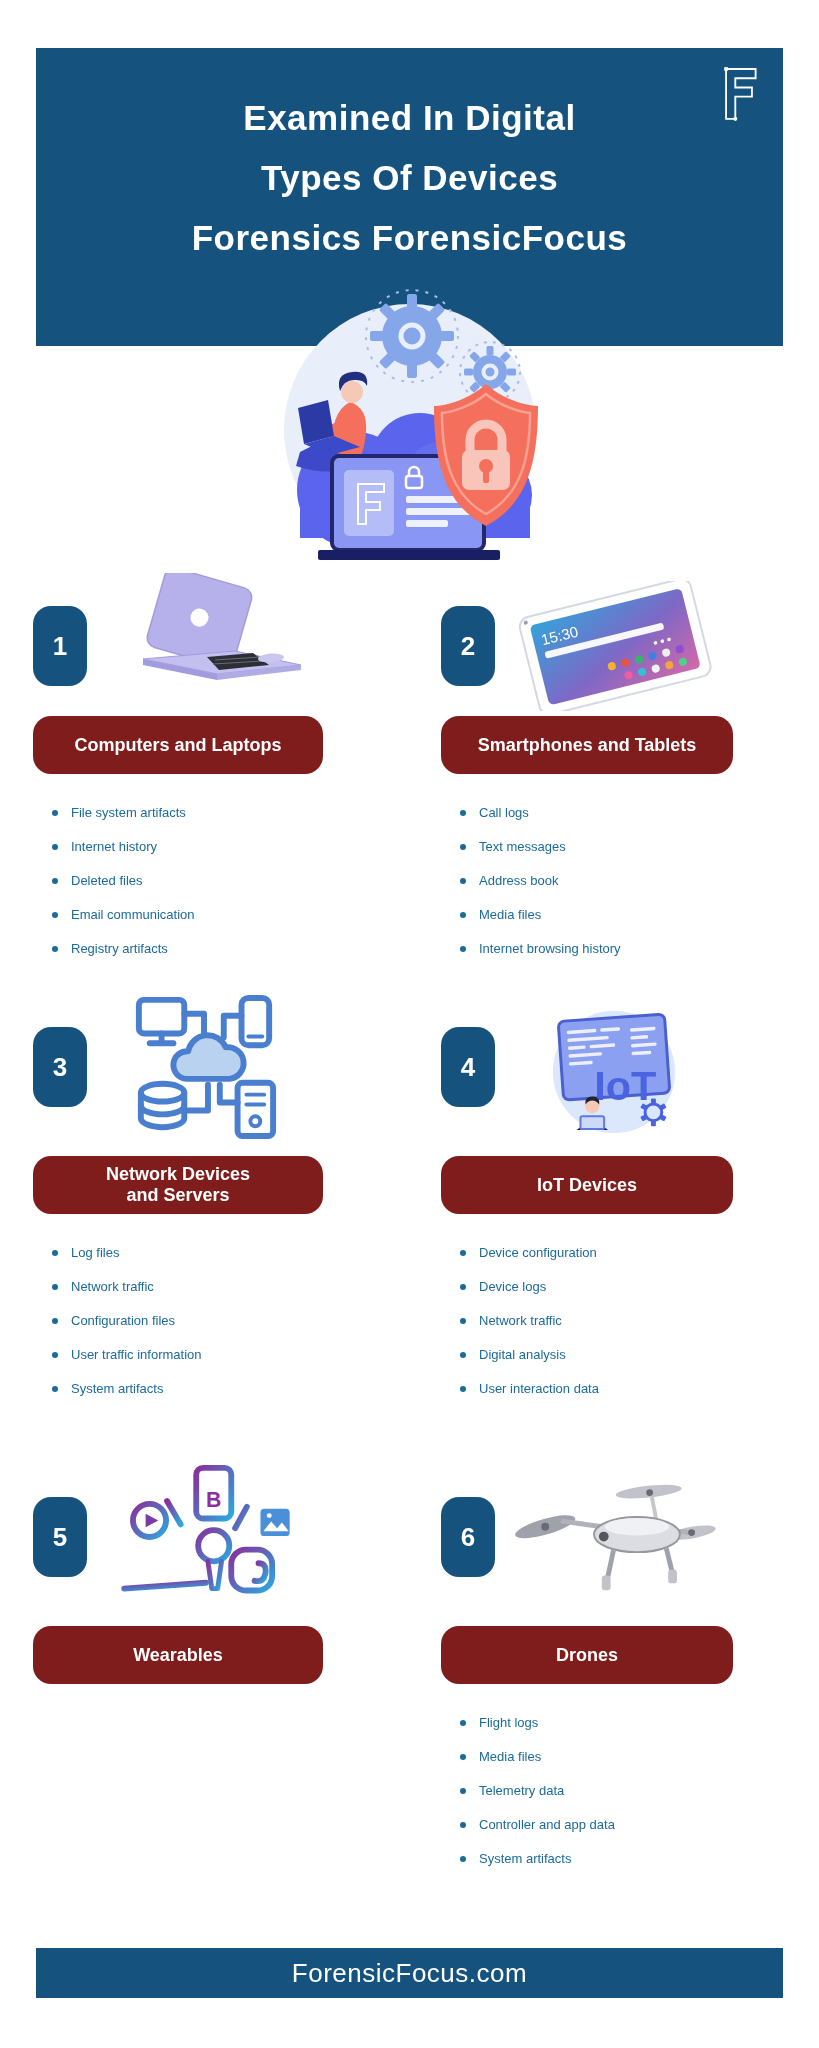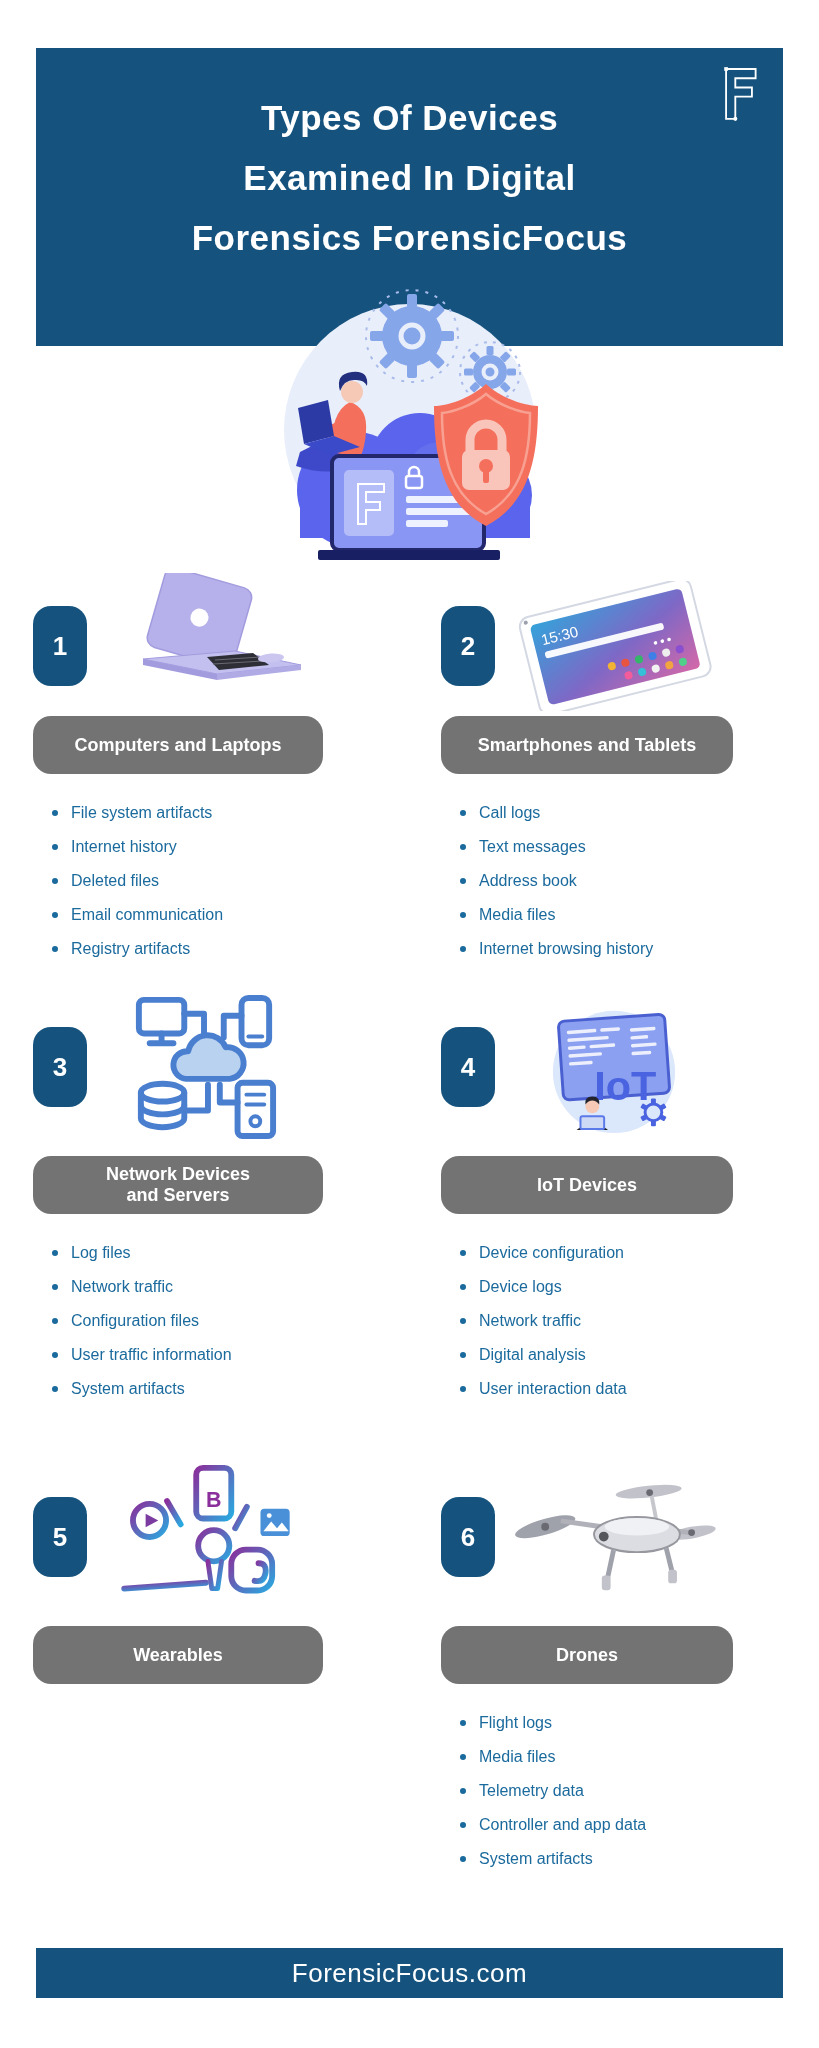--- a/index.html
+++ b/index.html
@@ -27,46 +27,46 @@
   .col.right { width: 292px; margin-left: 118px; }
 
   .sec-top { display: flex; align-items: center; margin-bottom: 10px; }
   .row-1 .sec-top { height: 120px; }
   .row-2 .sec-top { height: 158px; }
   .row-3 .sec-top { height: 158px; }
   .badge { flex: 0 0 54px; width: 54px; height: 80px; background: #15537E; border-radius: 18px; color: #fff; font-size: 26px; font-weight: 700; display: flex; align-items: center; justify-content: center; }
   .sec-img { flex: 1; display: flex; align-items: center; justify-content: center; }
   .img-raise svg { margin-top: -22px; }
 
-  .pill { width: 100%; min-height: 58px; background: #737373; border-radius: 18px; display: flex; align-items: center; justify-content: center; text-align: center; color: #ffffff; font-size: 18px; font-weight: 700; padding: 8px 12px; }
+  .pill { width: 100%; min-height: 58px; background: #7f1d1d; border-radius: 18px; display: flex; align-items: center; justify-content: center; text-align: center; color: #ffffff; font-size: 18px; font-weight: 700; padding: 8px 12px; }
   .pill .narrow { display: inline-block; max-width: 175px; }
 
-  .bullets { list-style: none; margin: 26px 0 0 14px; color: #1B6A9D; font-size: 16px; line-height: 26px; }
+  .bullets { list-style: none; margin: 26px 0 0 14px; color: #1B6A9D; font-size: 13px; line-height: 26px; }
   .bullets li { position: relative; max-width: 238px; padding-left: 24px; margin-bottom: 8px; }
   .bullets li::before { content: ""; position: absolute; left: 5px; top: 10px; width: 6px; height: 6px; border-radius: 50%; background: #1B6A9D; }
 
   
   .footer { margin: 20px 36px 0; height: 50px; background: #15537E; display: flex; align-items: center; justify-content: center; color: #ffffff; font-size: 26px; font-weight: 300; letter-spacing: 0.5px; }
 </style>
 </head>
 <body>
 
 <div class="page">
 
   <header class="hero-header">
     <div class="logo">
       <svg viewBox="0 0 52 64" width="48" height="62">
         <path d="M12 60 V6 H44 V16 H22 V26 H40 V36 H22 V60 Z" fill="none" stroke="#ffffff" stroke-width="2"></path>
         <rect x="10" y="4" width="4" height="4" fill="#ffffff"></rect>
         <circle cx="22" cy="60" r="2.2" fill="#ffffff"></circle>
       </svg>
     </div>
     <h1>
+      <span>Examined In Digital</span>
       <span>Types Of Devices</span>
-      <span>Examined In Digital</span>
       <span>Forensics ForensicFocus</span>
     </h1>
   </header>
 
   <div class="hero-art">
     <svg viewBox="0 0 340 280" width="340" height="280">
       <circle cx="170" cy="150" r="126" fill="#E9EEFB"></circle>
 
       <circle cx="172" cy="56" r="46" fill="none" stroke="#A9BBEA" stroke-width="2" stroke-dasharray="3 7"></circle>
       <circle cx="250" cy="92" r="30" fill="none" stroke="#A9BBEA" stroke-width="2" stroke-dasharray="3 6"></circle>

